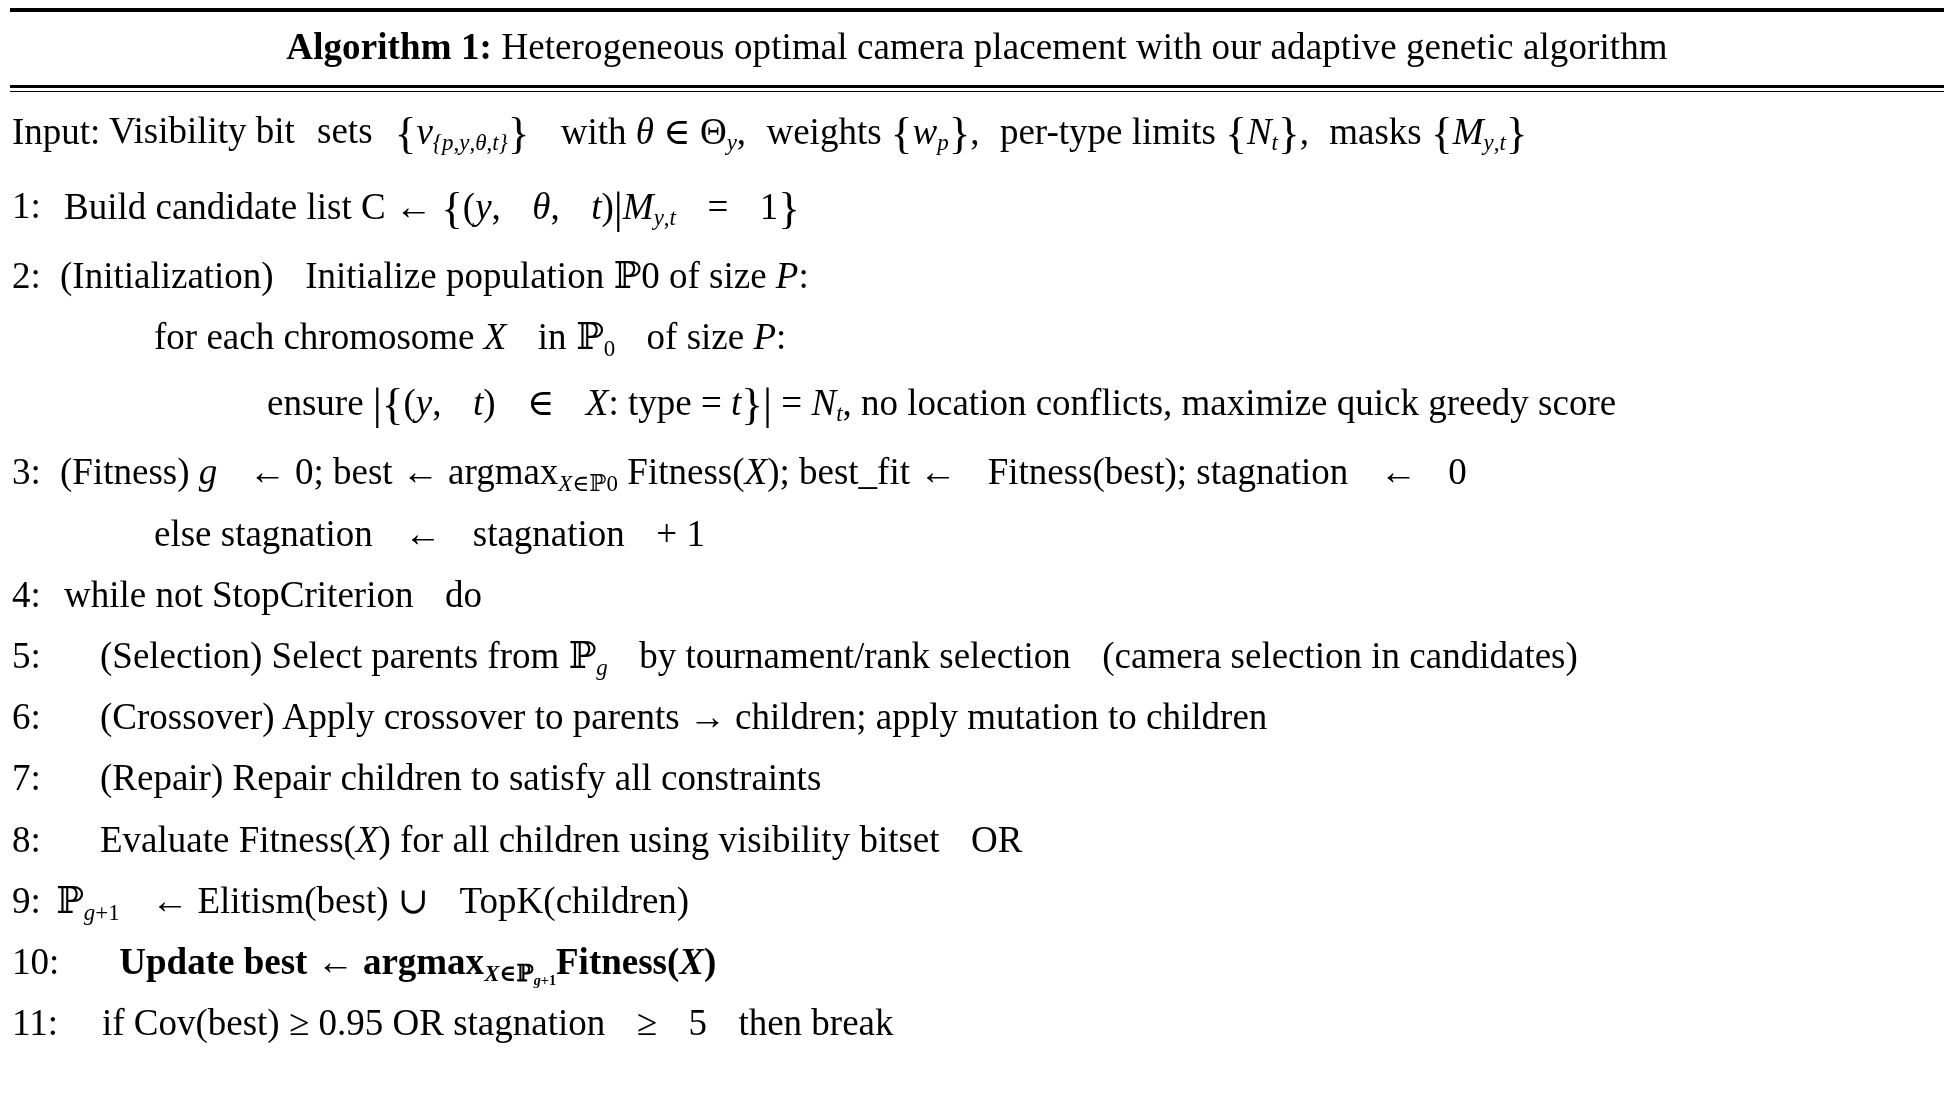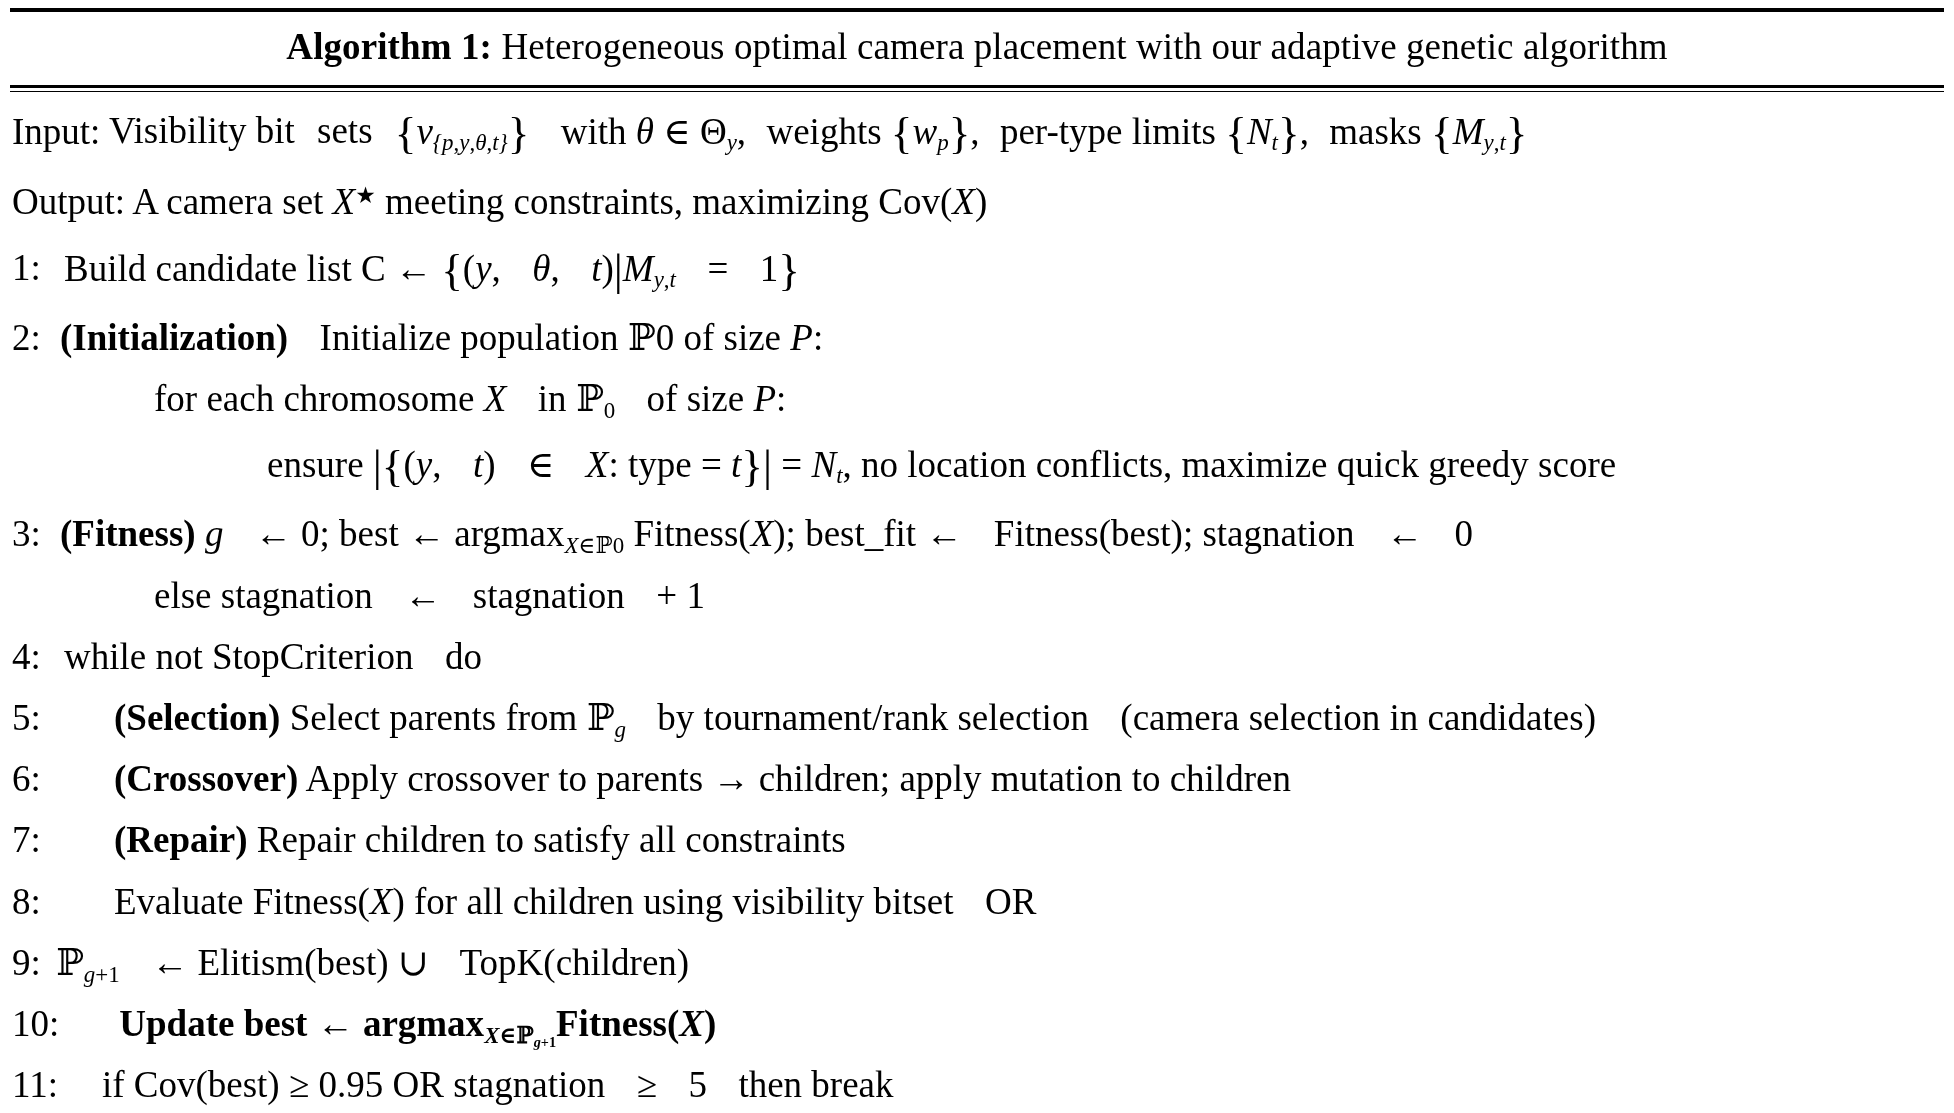--- a/index.html
+++ b/index.html
@@ -80,37 +80,37 @@
   }
   .step-text {
     flex: 1 1 auto;
   }
 
   
   .ind-0  { margin-left: 4px; }
   .ind-1  { margin-left: 8px; }
   .ind-2  { margin-left: 44px; }
   .ind-3  { margin-left: 60px; font-weight: bold; }
-  .ind-4  { margin-left: 58px; }
+  .ind-4  { margin-left: 44px; }
 
   
   .cont {
     font-size: 37px;
     line-height: 1.60;
     white-space: nowrap;
     padding: 1px 0;
   }
   .cont.lvl-1 { padding-left: 142px; }
   .cont.lvl-2 { padding-left: 255px; }
 
   
   .mi { font-style: italic; }
   .up { font-style: normal; }
   .bb { font-family: "DejaVu Serif", "Liberation Serif", serif; font-style: normal; }
-  .kw { font-weight: bold; }
+  .kw { font-weight: normal; }
 
   sub {
     font-size: 0.62em;
     vertical-align: -0.30em;
     line-height: 0;
   }
   sup {
     font-size: 0.62em;
     vertical-align: 0.50em;
     line-height: 0;
@@ -136,23 +136,20 @@
   </div>
 
   <div class="rule-mid"></div>
 
   <div class="algo-body">
 
     <div class="io-line">
       <span class="up">Input: </span><span class="up">Visibility bit<span class="sp2"></span>sets<span class="sp2"></span></span><span class="bigbrace">{</span><span class="mi">v</span><sub><span class="mi">{p</span>,<span class="mi">y</span>,<span class="mi">θ</span>,<span class="mi">t}</span></sub><span class="bigbrace">}</span><span class="sp2"></span> <span class="up">with </span><span class="mi">θ</span> <span class="op">∈</span> <span class="up">Θ</span><sub><span class="mi">y</span></sub>,<span class="sp"></span> <span class="up">weights </span><span class="bigbrace">{</span><span class="mi">w</span><sub><span class="mi">p</span></sub><span class="bigbrace">}</span>,<span class="sp"></span> <span class="up">per-type limits </span><span class="bigbrace">{</span><span class="mi">N</span><sub><span class="mi">t</span></sub><span class="bigbrace">}</span>,<span class="sp"></span> <span class="up">masks </span><span class="bigbrace">{</span><span class="mi">M</span><sub><span class="mi">y</span>,<span class="mi">t</span></sub><span class="bigbrace">}</span>
     </div>
 
-    <div class="io-line">
-      <span class="up">Output: </span><span class="up">A camera set </span><span class="mi">X</span><sup>★</sup> <span class="up">meeting constraints, maximizing Cov(</span><span class="mi">X</span><span class="up">)</span>
-    </div>
 
     <div class="step">
       <span class="step-num">1:</span>
       <span class="step-text ind-1">Build candidate list C <span class="op">←</span> <span class="bigbrace">{</span>(<span class="mi">y</span>,<span class="sp2"></span> <span class="mi">θ</span>,<span class="sp2"></span> <span class="mi">t</span>)<span class="bigbrace">|</span><span class="mi">M</span><sub><span class="mi">y</span>,<span class="mi">t</span></sub><span class="sp2"></span> = <span class="sp2"></span>1<span class="bigbrace">}</span></span>
     </div>
 
     <div class="step">
       <span class="step-num">2:</span>
       <span class="step-text ind-0"><span class="kw">(Initialization)</span><span class="sp2"></span> Initialize population <span class="bb">ℙ</span>0 of size <span class="mi">P</span>:</span>
     </div>

